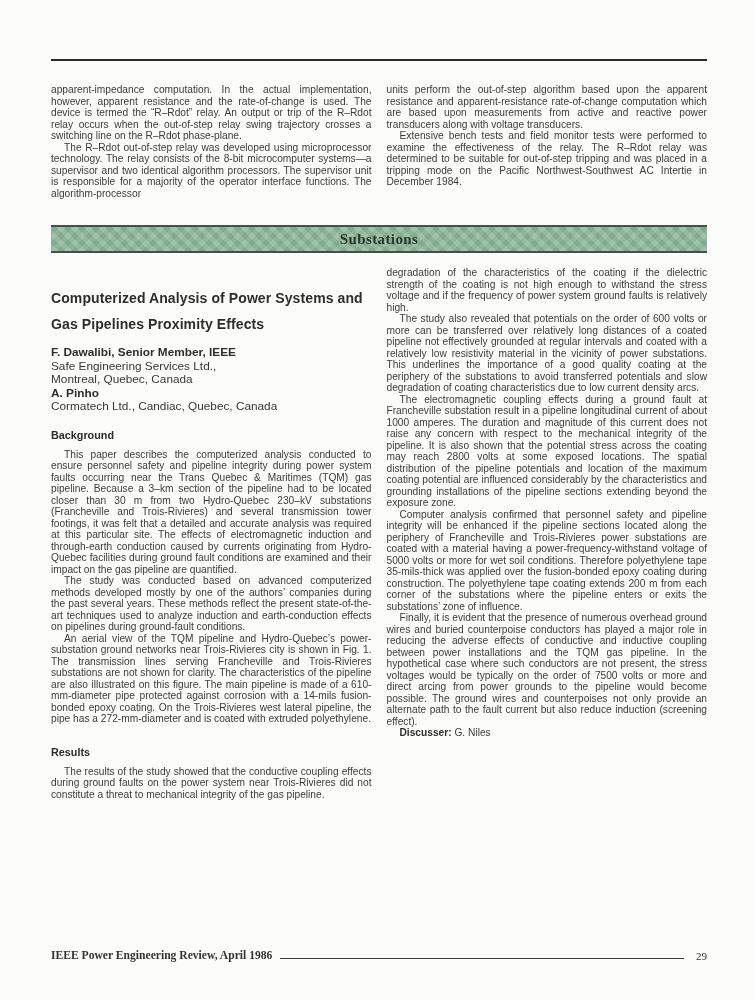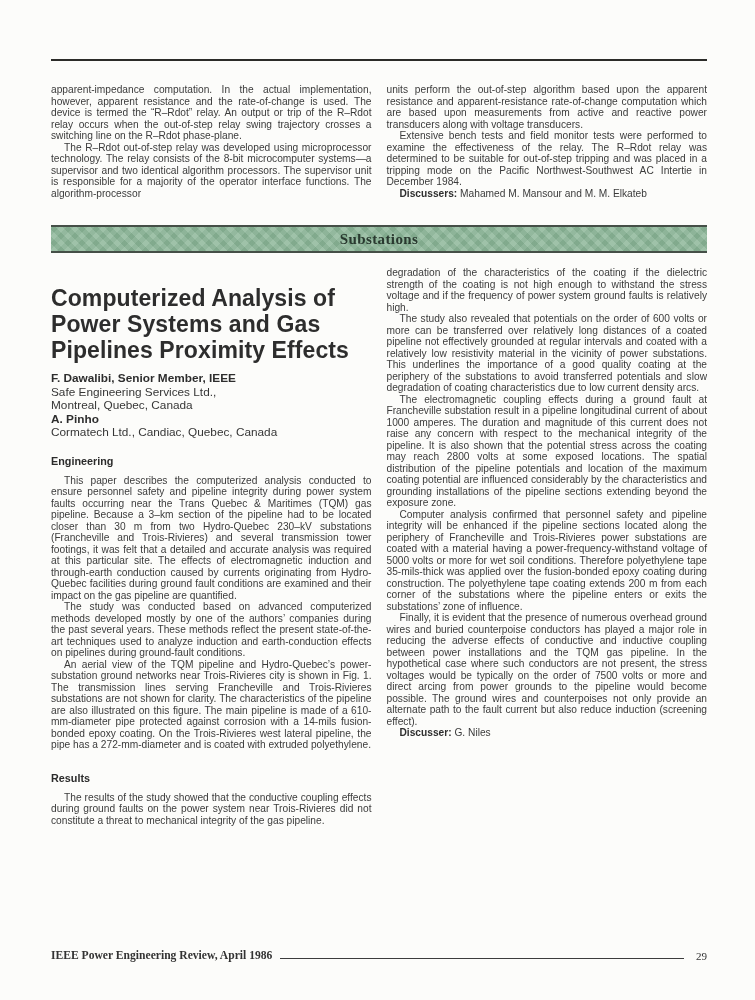--- a/index.html
+++ b/index.html
@@ -46,21 +46,21 @@
     font-size:15px; font-weight:700;
     color:#29392f; letter-spacing:0.4px;
   }
 
   .main { margin-top:14px; }
 
   .meta { font-style:italic; font-size:10.4px; line-height:12.4px; color:#3b3b3b; }
 
   .paper-title {
     margin-top:18px;
-    font-size:23px; line-height:26px; font-weight:700;
+    font-size:14px; line-height:26px; font-weight:700;
     color:#2d2d2d; letter-spacing:0.1px;
   }
 
   .authors { margin-top:9px; font-size:11.8px; line-height:13.5px; color:#363636; }
   .authors .name { font-weight:700; color:#2d2d2d; }
 
   .heading {
     font-size:10.8px; font-weight:700; color:#2b2b2b;
     margin-top:15px; margin-bottom:8px;
   }
@@ -88,42 +88,41 @@
   <div class="top-rule"></div>
 
   <div class="two-col prev body-text">
     <div class="col">
       <p>apparent-impedance computation. In the actual implementation, however, apparent resistance and the rate-of-change is used. The device is termed the “R–Rdot” relay. An output or trip of the R–Rdot relay occurs when the out-of-step relay swing trajectory crosses a switching line on the R–Rdot phase-plane.</p>
       <p class="indent">The R–Rdot out-of-step relay was developed using microprocessor technology. The relay consists of the 8-bit microcomputer systems—a supervisor and two identical algorithm processors. The supervisor unit is responsible for a majority of the operator interface functions. The algorithm-processor</p>
     </div>
     <div class="col">
       <p>units perform the out-of-step algorithm based upon the apparent resistance and apparent-resistance rate-of-change computation which are based upon measurements from active and reactive power transducers along with voltage transducers.</p>
       <p class="indent">Extensive bench tests and field monitor tests were performed to examine the effectiveness of the relay. The R–Rdot relay was determined to be suitable for out-of-step tripping and was placed in a tripping mode on the Pacific Northwest-Southwest AC Intertie in December 1984.</p>
-      <p class="indent"><span class="bold-lead">Discussers:</span><span> Mahamed M. Mansour and M. M. Elkateb</span></p>
     </div>
   </div>
 
   <div class="banner">
     <span class="banner-title">Substations</span>
   </div>
 
   <div class="two-col main">
     <div class="col">
 
       <h1 class="paper-title">Computerized Analysis of Power Systems and Gas Pipelines Proximity Effects</h1>
 
       <div class="authors">
         <div class="name">F. Dawalibi, Senior Member, IEEE</div>
         <div>Safe Engineering Services Ltd.,</div>
         <div>Montreal, Quebec, Canada</div>
         <div class="name">A. Pinho</div>
         <div>Cormatech Ltd., Candiac, Quebec, Canada</div>
       </div>
 
-      <div class="heading">Engineering</div>
+      <div class="heading">Background</div>
       <div class="body-text">
         <p class="indent">This paper describes the computerized analysis conducted to ensure personnel safety and pipeline integrity during power system faults occurring near the Trans Quebec &amp; Maritimes (TQM) gas pipeline. Because a 3–km section of the pipeline had to be located closer than 30 m from two Hydro-Quebec 230–kV substations (Francheville and Trois-Rivieres) and several transmission tower footings, it was felt that a detailed and accurate analysis was required at this particular site. The effects of electromagnetic induction and through-earth conduction caused by currents originating from Hydro-Quebec facilities during ground fault conditions are examined and their impact on the gas pipeline are quantified.</p>
         <p class="indent">The study was conducted based on advanced computerized methods developed mostly by one of the authors’ companies during the past several years. These methods reflect the present state-of-the-art techniques used to analyze induction and earth-conduction effects on pipelines during ground-fault conditions.</p>
         <p class="indent">An aerial view of the TQM pipeline and Hydro-Quebec’s power-substation ground networks near Trois-Rivieres city is shown in Fig. 1. The transmission lines serving Francheville and Trois-Rivieres substations are not shown for clarity. The characteristics of the pipeline are also illustrated on this figure. The main pipeline is made of a 610-mm-diameter pipe protected against corrosion with a 14-mils fusion-bonded epoxy coating. On the Trois-Rivieres west lateral pipeline, the pipe has a 272-mm-diameter and is coated with extruded polyethylene.</p>
       </div>
 
       <div class="heading results-gap">Results</div>
       <div class="body-text">
         <p class="indent">The results of the study showed that the conductive coupling effects during ground faults on the power system near Trois-Rivieres did not constitute a threat to mechanical integrity of the gas pipeline.</p>
       </div>

